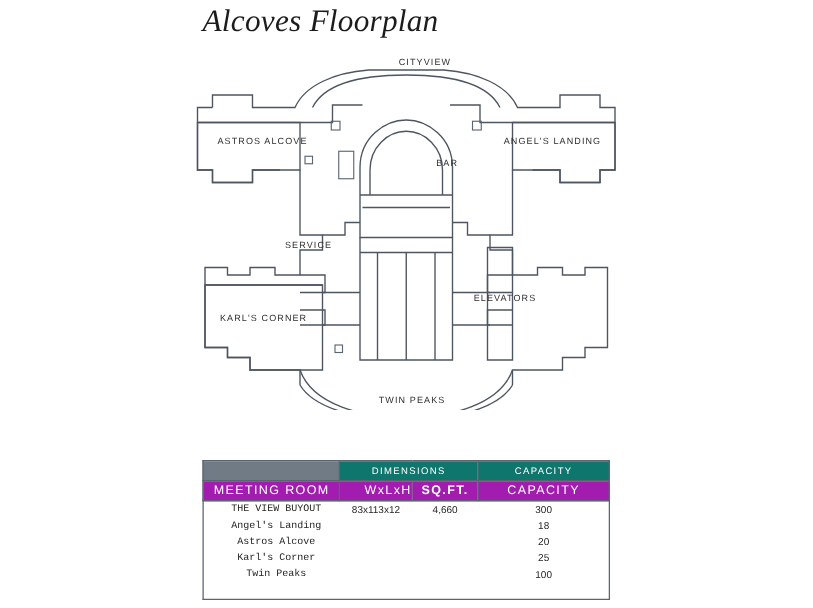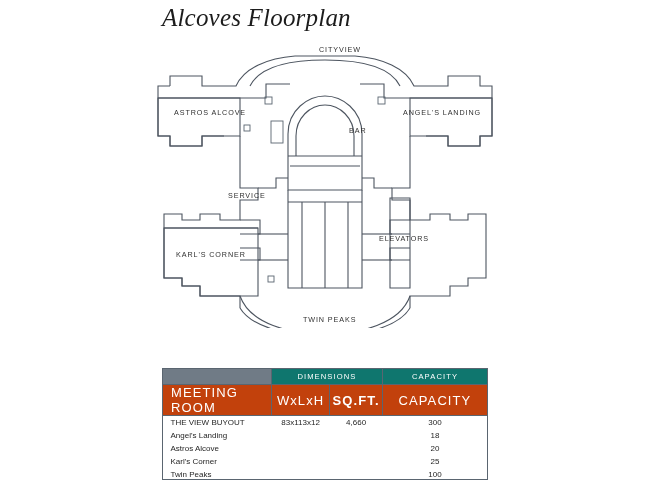--- a/index.html
+++ b/index.html
@@ -76,42 +76,43 @@
     letter-spacing: 1.1px;
     font-size: 7.6px;
     height: 15px;
     vertical-align: middle;
   }
   .hdr-blank {
     background: #707b86;
     border-right: 1px solid #5a6570;
   }
   .sub-cell {
-    background: #c2410c;
+    background: #a21caf;
     color: #ffffff;
     text-align: center;
     letter-spacing: 1.1px;
-    font-size: 13px;
+    font-size: 10px;
     height: 15px;
     vertical-align: middle;
   }
   .sub-cell.left {
     text-align: left;
     padding-left: 8px;
   }
   .body-row td {
     border: none;
     height: 13px;
     vertical-align: middle;
     font-size: 8px;
     color: #262626;
   }
   .body-row td.room {
-    text-align: left;
+    text-align: center;
     padding-left: 8px;
+    font-family: Liberation Mono, monospace;
   }
   .body-row td.dim, .body-row td.sqft, .body-row td.cap {
     text-align: center;
   }
   .table-outline {
     position: absolute;
     left: 162px;
     top: 368px;
     width: 326px;
     height: 112px;
@@ -212,21 +213,21 @@
 
   <table class="cap-table">
     <thead>
       <tr>
         <th class="hdr-blank" style="width:110px;"></th>
         <th class="hdr-cell" colspan="2" style="width:110px;">DIMENSIONS</th>
         <th class="hdr-cell" style="width:106px;">CAPACITY</th>
       </tr>
       <tr>
         <th class="sub-cell left">MEETING ROOM</th>
-        <th class="sub-cell" style="width:58px;">WxLxH</th>
+        <th class="sub-cell" style="width:58px;text-align:right;">WxLxH</th>
         <th class="sub-cell" style="width:52px;font-weight:bold;">SQ.FT.</th>
         <th class="sub-cell">CAPACITY</th>
       </tr>
     </thead>
     <tbody>
       <tr class="body-row">
         <td class="room">THE VIEW BUYOUT</td>
         <td class="dim">83x113x12</td>
         <td class="sqft">4,660</td>
         <td class="cap">300</td>

